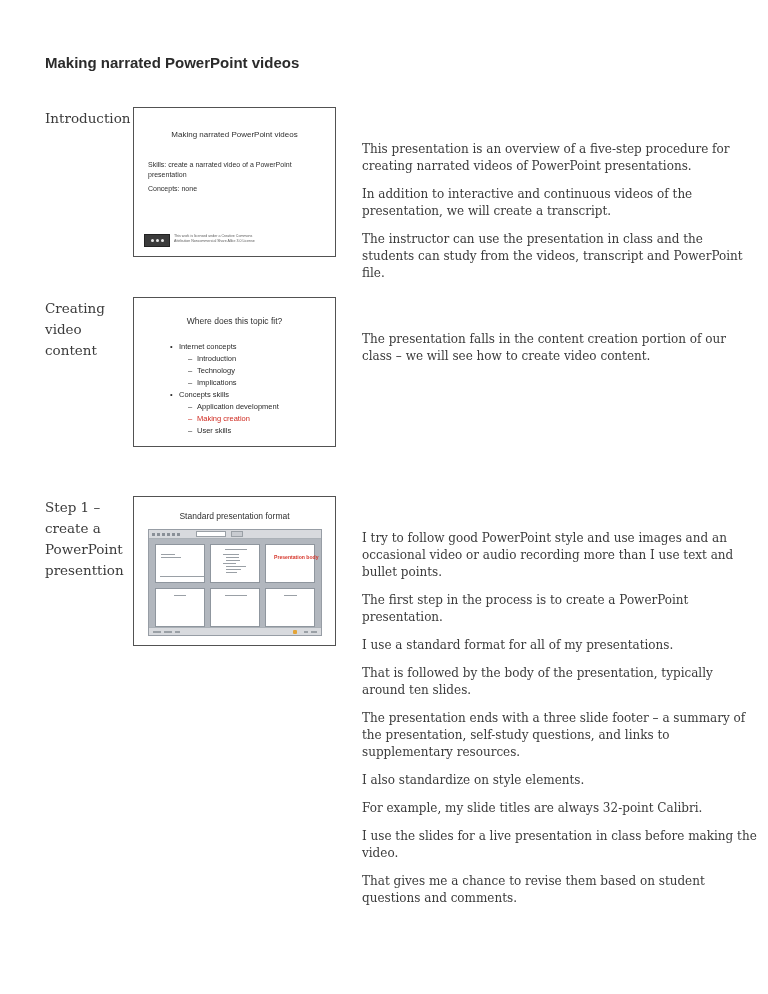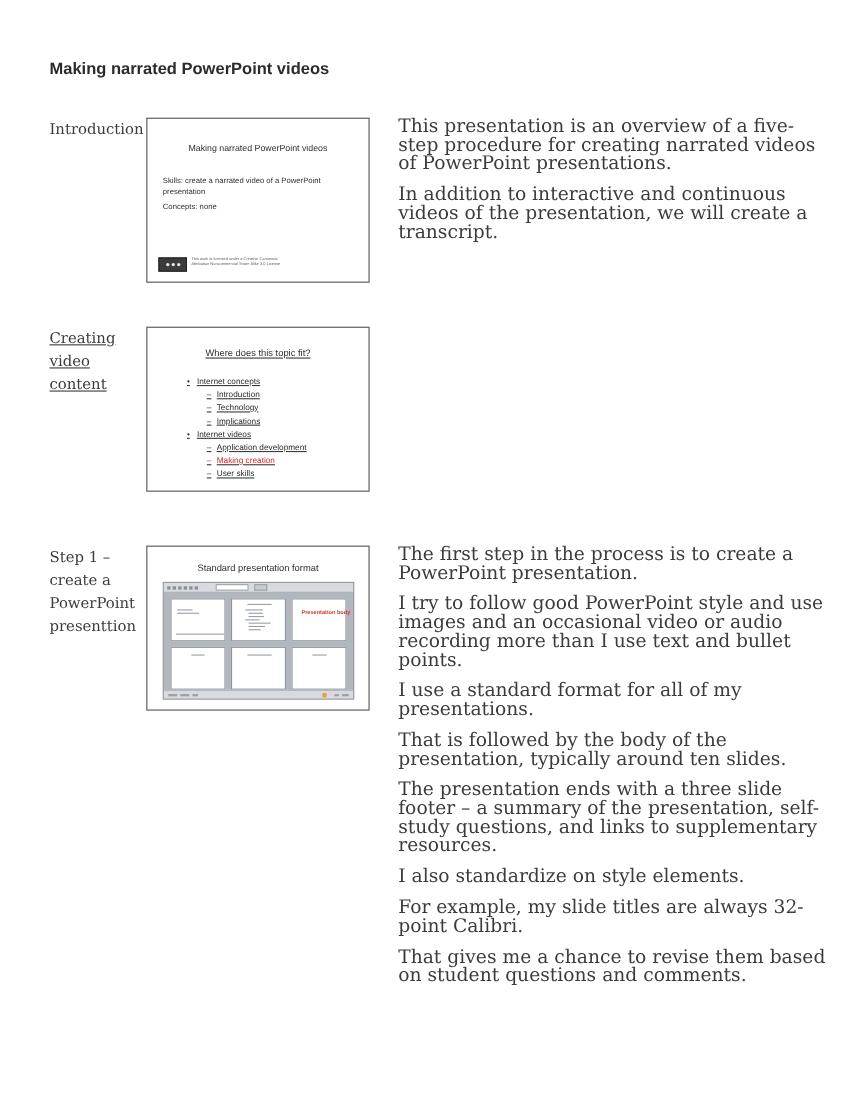--- a/index.html
+++ b/index.html
@@ -7,21 +7,21 @@
         font-family:"DejaVu Serif",serif;color:#3b3b3b;}
   .page-title{position:absolute;left:45px;top:54px;margin:0;
         font-family:"Liberation Sans","DejaVu Sans",sans-serif;
         font-size:15px;font-weight:bold;color:#2b2b2b;}
   .section{position:absolute;left:45px;display:flex;align-items:flex-start;}
   .sec-label{width:88px;flex-shrink:0;font-size:13.5px;line-height:21px;
         white-space:pre-line;color:#3b3b3b;padding-top:1px;}
   .slide-box{width:201px;height:148px;flex-shrink:0;background:#fff;
         border:1px solid #525252;position:relative;
         font-family:"Liberation Sans","DejaVu Sans",sans-serif;color:#333;}
-  .text-col{margin-left:26px;width:396px;font-size:17px;}
+  .text-col{margin-left:26px;width:396px;font-size:12px;margin-top:34px;}
   .text-col p{margin:0 0 11px 0;line-height:17px;}
   
   .s1-title{text-align:center;margin-top:22px;font-size:8px;color:#2f2f2f;}
   .s1-body{margin:21px 14px 0 14px;font-size:7px;line-height:10px;color:#2f2f2f;}
   .s1-concepts{margin-top:4px;}
   .s1-footer{position:absolute;left:10px;right:6px;bottom:7px;display:flex;gap:4px;align-items:flex-start;}
   .cc-badge{width:24px;height:11px;background:#3b3b3b;border:1px solid #222;
         display:flex;align-items:center;justify-content:center;gap:2px;flex-shrink:0;}
   .cc-badge i{width:3px;height:3px;border-radius:50%;background:#e8e8e8;display:block;}
   .license-text{font-size:6px;line-height:1.25;color:#5a5a5a;transform:scale(0.6);
@@ -76,24 +76,25 @@
             <i></i>
             <i></i>
             <i></i>
           </span>
         <span class="license-text">This work is licensed under a Creative Commons Attribution Noncommercial Share Alike 3.0 License</span>
       </div>
     </div>
     <div class="text-col">
         <p>This presentation is an overview of a five-step procedure for creating narrated videos of PowerPoint presentations.</p>
         <p>In addition to interactive and continuous videos of the presentation, we will create a transcript.</p>
+        <p>The instructor can use the presentation in class and the students can study from the videos, transcript and PowerPoint file.</p>
       </div>
   </div>
 
-  <div class="section" style="top:297px;text-decoration:underline;">
+  <div class="section" style="top:297px;">
     <div class="sec-label">Creating
 video
 content</div>
     <div class="slide-box">
       <div class="s2-title">Where does this topic fit?</div>
       <div class="bullets">
           <div class="bullet level1">
             <span class="marker">•</span>
             <span>Internet concepts</span>
           </div>
@@ -104,36 +105,39 @@
           <div class="bullet level2">
             <span class="marker">–</span>
             <span>Technology</span>
           </div>
           <div class="bullet level2">
             <span class="marker">–</span>
             <span>Implications</span>
           </div>
           <div class="bullet level1">
             <span class="marker">•</span>
-            <span>Internet videos</span>
+            <span>Concepts skills</span>
           </div>
           <div class="bullet level2">
             <span class="marker">–</span>
             <span>Application development</span>
           </div>
           <div class="bullet level2 red">
             <span class="marker">–</span>
             <span>Making creation</span>
           </div>
           <div class="bullet level2">
             <span class="marker">–</span>
             <span>User skills</span>
           </div>
         </div>
     </div>
+    <div class="text-col">
+        <p>The presentation falls in the content creation portion of our class – we will see how to create video content.</p>
+      </div>
   </div>
 
   <div class="section" style="top:496px;">
     <div class="sec-label">Step 1 –
 create a
 PowerPoint
 presenttion</div>
     <div class="slide-box">
       <div class="s3-title">Standard presentation format</div>
       <div class="mini-shot">
@@ -180,24 +184,25 @@
           <i></i>
             <i></i>
             <i style="width:5px;"></i>
           <span class="dot"></span>
           <i class="rt" style="width:4px;"></i>
             <i style="width:6px;"></i>
         </div>
       </div>
     </div>
     <div class="text-col">
+        <p>I try to follow good PowerPoint style and use images and an occasional video or audio recording more than I use text and bullet points.</p>
         <p>The first step in the process is to create a PowerPoint presentation.</p>
-        <p>I try to follow good PowerPoint style and use images and an occasional video or audio recording more than I use text and bullet points.</p>
         <p>I use a standard format for all of my presentations.</p>
         <p>That is followed by the body of the presentation, typically around ten slides.</p>
         <p>The presentation ends with a three slide footer – a summary of the presentation, self-study questions, and links to supplementary resources.</p>
         <p>I also standardize on style elements.</p>
         <p>For example, my slide titles are always 32-point Calibri.</p>
+        <p>I use the slides for a live presentation in class before making the video.</p>
         <p>That gives me a chance to revise them based on student questions and comments.</p>
       </div>
   </div>
 
 </div>
 
 </body></html>

